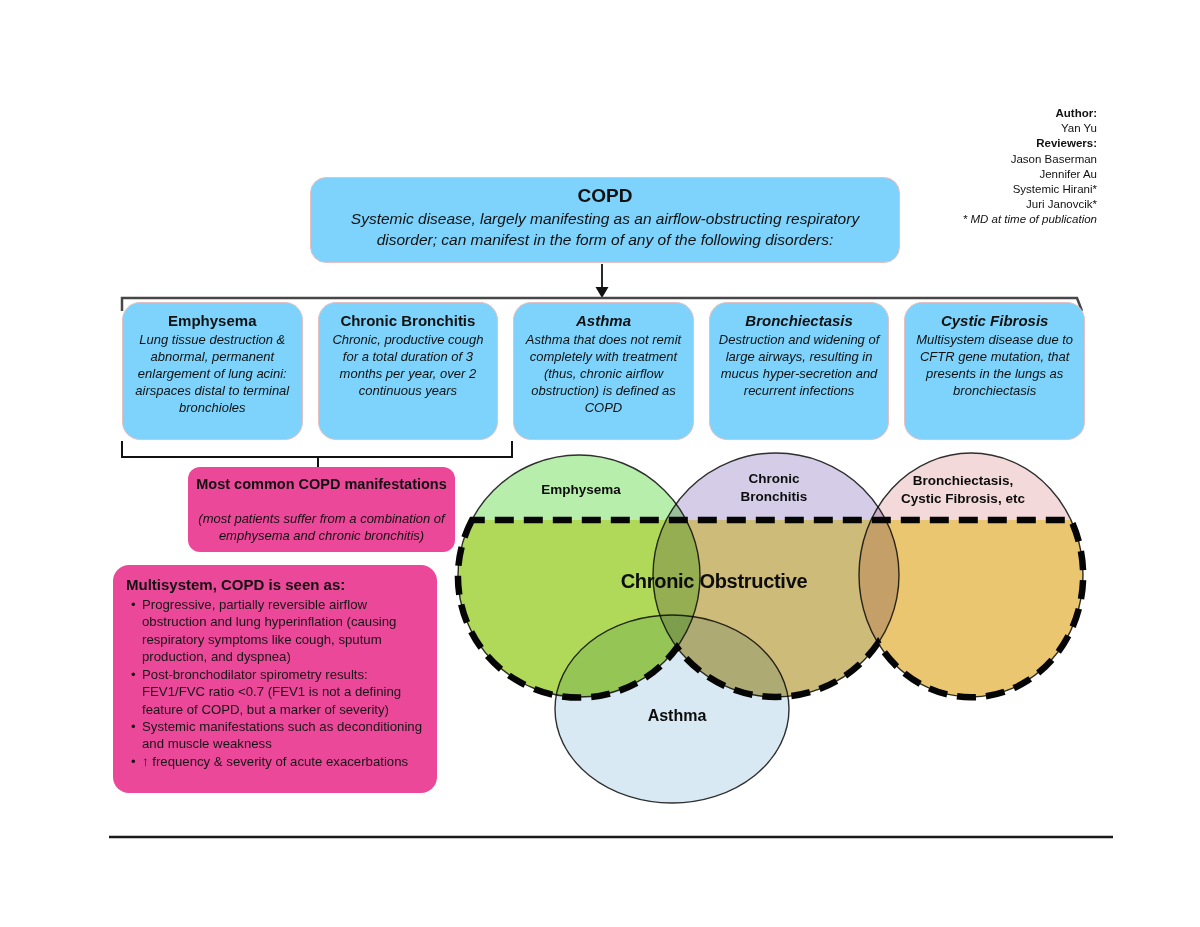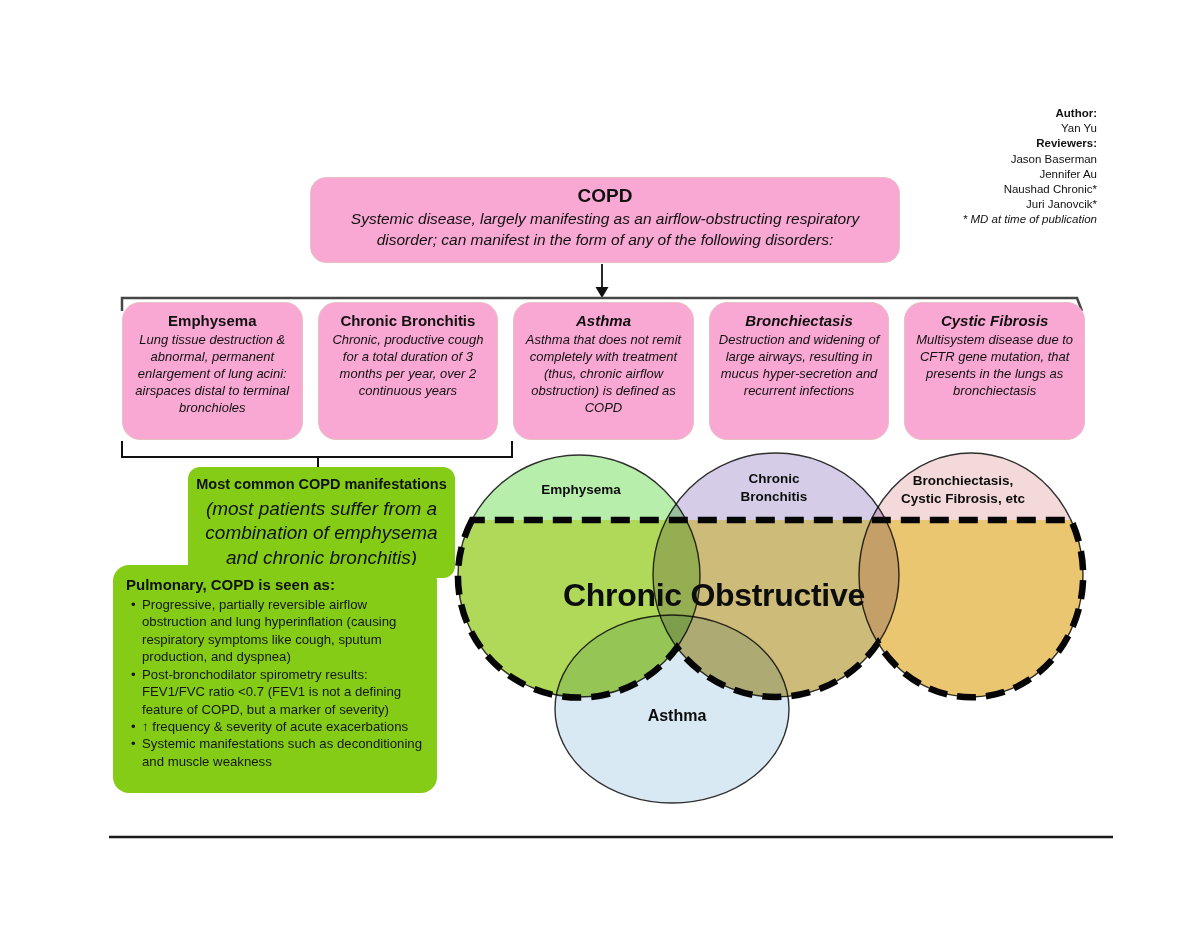--- a/index.html
+++ b/index.html
@@ -12,68 +12,68 @@
     letter-spacing:-0.2px;white-space:nowrap;
   }
   .credits{
     position:absolute;top:106px;right:103px;width:160px;text-align:right;
     font-size:11.5px;line-height:1.32;
   }
   .credits .b{font-weight:bold;}
   .credits .i{font-style:italic;}
   .credits div{display:block;}
   .pink-box{
-    background:#f9a8d4;border:1.5px solid #e6c0c0;border-radius:16px;
+    background:#7dd3fc;border:1.5px solid #e6c0c0;border-radius:16px;
     box-sizing:border-box;text-align:center;
   }
   .copd-box{
     position:absolute;left:310px;top:177px;width:590px;height:86px;
     padding:7px 12px 6px 12px;
   }
   .copd-box .bt{font-size:19px;font-weight:bold;margin-bottom:2px;}
   .copd-box .bb{font-size:15.5px;font-style:italic;line-height:1.35;}
   .u{}
   .disorder-row{
     position:absolute;left:122px;top:302px;width:963px;display:flex;gap:15px;
   }
   .disorder{
     flex:1;border-radius:18px;padding:9px 9px;height:138px;
   }
   .disorder .dt{font-size:15px;font-weight:bold;margin-bottom:3px;}
   .disorder.it .dt{font-style:italic;}
   .disorder .dd{font-size:13px;font-style:italic;line-height:1.3;}
   .gray-box{
-    background:#84cc16;border-radius:12px;box-sizing:border-box;
+    background:#ec4899;border-radius:12px;box-sizing:border-box;
   }
   .most-common{
     position:absolute;left:188px;top:467px;width:267px;padding:8px 8px;
     text-align:center;
   }
   .most-common .mt{font-size:14.5px;font-weight:bold;line-height:1.25;}
-  .most-common .ms{font-size:19px;font-style:italic;line-height:1.28;margin-top:4px;}
+  .most-common .ms{font-size:13px;font-style:italic;line-height:1.28;margin-top:18px;}
   .clinical{
     position:absolute;left:113px;top:565px;width:324px;height:228px;
     border-radius:16px;padding:11px 13px;
   }
   .clinical .ct{font-size:15px;font-weight:bold;margin-bottom:3px;}
   .bullet{
     position:relative;font-size:13.2px;line-height:1.32;padding-left:16px;
     color:#161616;
   }
   .bullet::before{content:"•";position:absolute;left:5px;top:0;}
   .vlabel{
     position:absolute;transform:translate(-50%,-50%);text-align:center;
     font-weight:bold;color:#0d0d0d;white-space:nowrap;
   }
   .vlabel span{display:block;}
   .lbl-emphysema{left:581px;top:489px;font-size:13.5px;}
   .lbl-cb{left:774px;top:488px;font-size:13.5px;line-height:1.3;}
   .lbl-be{left:963px;top:490px;font-size:13.5px;line-height:1.3;}
   .lbl-asthma{left:677px;top:716px;font-size:16px;}
-  .lbl-copd{left:714px;top:581px;font-size:32px;line-height:1.3;letter-spacing:-0.3px;margin-top:15px;}
+  .lbl-copd{left:714px;top:581px;font-size:20px;line-height:1.3;letter-spacing:-0.3px;}
   svg.layer{position:absolute;left:0;top:0;}
 </style>
 </head>
 <body>
 
 <div class="canvas">
 
   <svg class="layer" width="1200" height="927" viewBox="0 0 1200 927">
     <defs>
       <clipPath id="belowLine">
@@ -107,21 +107,21 @@
     <line x1="109" y1="837" x2="1113" y2="837" stroke="#1a1a1a" stroke-width="2.5"></line>
   </svg>
 
 
   <div class="credits">
     <div class="b">Author:</div>
     <div>Yan Yu</div>
     <div class="b">Reviewers:</div>
     <div>Jason Baserman</div>
     <div>Jennifer Au</div>
-    <div>Naushad Chronic*</div>
+    <div>Systemic Hirani*</div>
     <div>Juri Janovcik*</div>
     <div class="i">* MD at time of publication</div>
   </div>
 
   <div class="pink-box copd-box">
     <div class="bt">COPD</div>
     <div class="bb"><span>Systemic disease, largely manifesting as an </span><span class="u">airflow-obstructing</span><span> respiratory disorder; can manifest in the form of any of the following disorders:</span></div>
   </div>
 
   <div class="disorder-row">
@@ -146,25 +146,25 @@
       <div class="dd">Multisystem disease due to CFTR gene mutation, that presents in the lungs as bronchiectasis</div>
     </div>
   </div>
 
   <div class="gray-box most-common">
     <div class="mt">Most common COPD manifestations</div>
     <div class="ms">(most patients suffer from a combination of emphysema and chronic bronchitis)</div>
   </div>
 
   <div class="gray-box clinical">
-    <div class="ct">Pulmonary, COPD is seen as:</div>
+    <div class="ct">Multisystem, COPD is seen as:</div>
     <div class="bullet"><span>Progressive, partially reversible </span><span class="u">airflow obstruction</span><span> and lung hyperinflation (causing respiratory symptoms like cough, sputum production, and dyspnea)</span></div>
     <div class="bullet"><span>Post-bronchodilator spirometry results: FEV1/FVC ratio &lt;0.7 (FEV1 is not a defining feature of COPD, but a marker of severity)</span><span class="u"></span><span></span></div>
+    <div class="bullet"><span>Systemic manifestations such as deconditioning and muscle weakness</span><span class="u"></span><span></span></div>
     <div class="bullet"><span>↑ frequency &amp; severity of acute exacerbations</span><span class="u"></span><span></span></div>
-    <div class="bullet"><span>Systemic manifestations such as deconditioning and muscle weakness</span><span class="u"></span><span></span></div>
   </div>
 
   <div class="vlabel lbl-emphysema">Emphysema</div>
   <div class="vlabel lbl-cb">
     <span>Chronic</span>
     <span>Bronchitis</span>
   </div>
   <div class="vlabel lbl-be">
     <span>Bronchiectasis,</span>
     <span>Cystic Fibrosis, etc</span>

